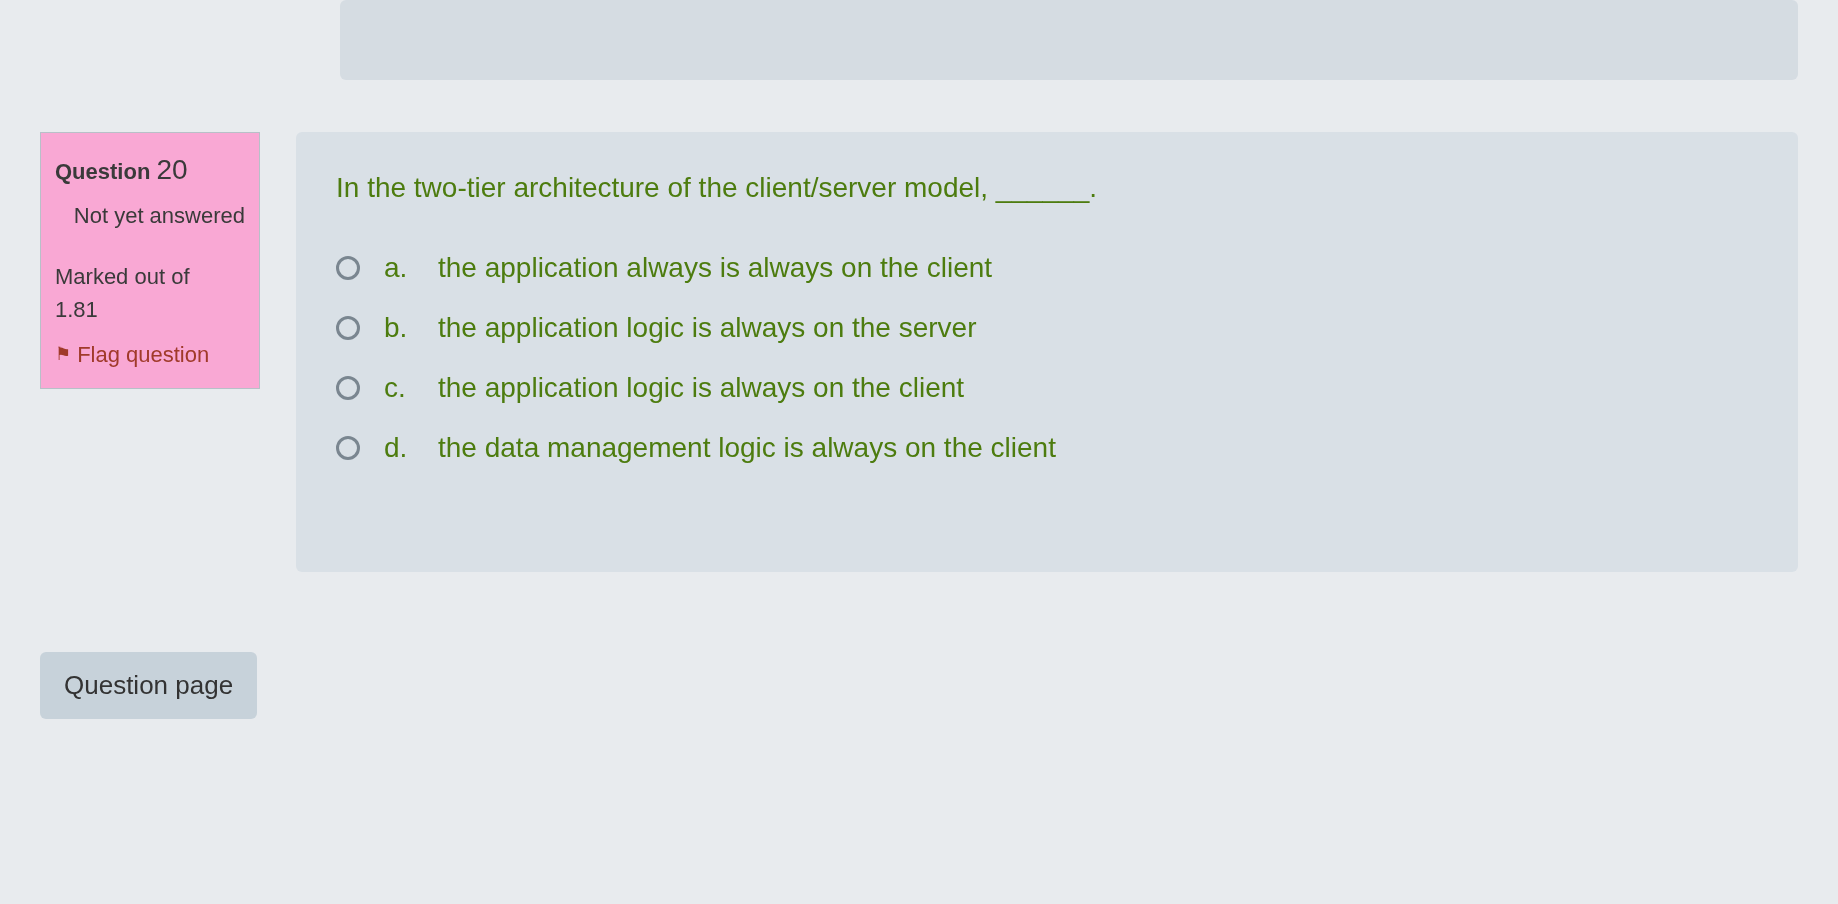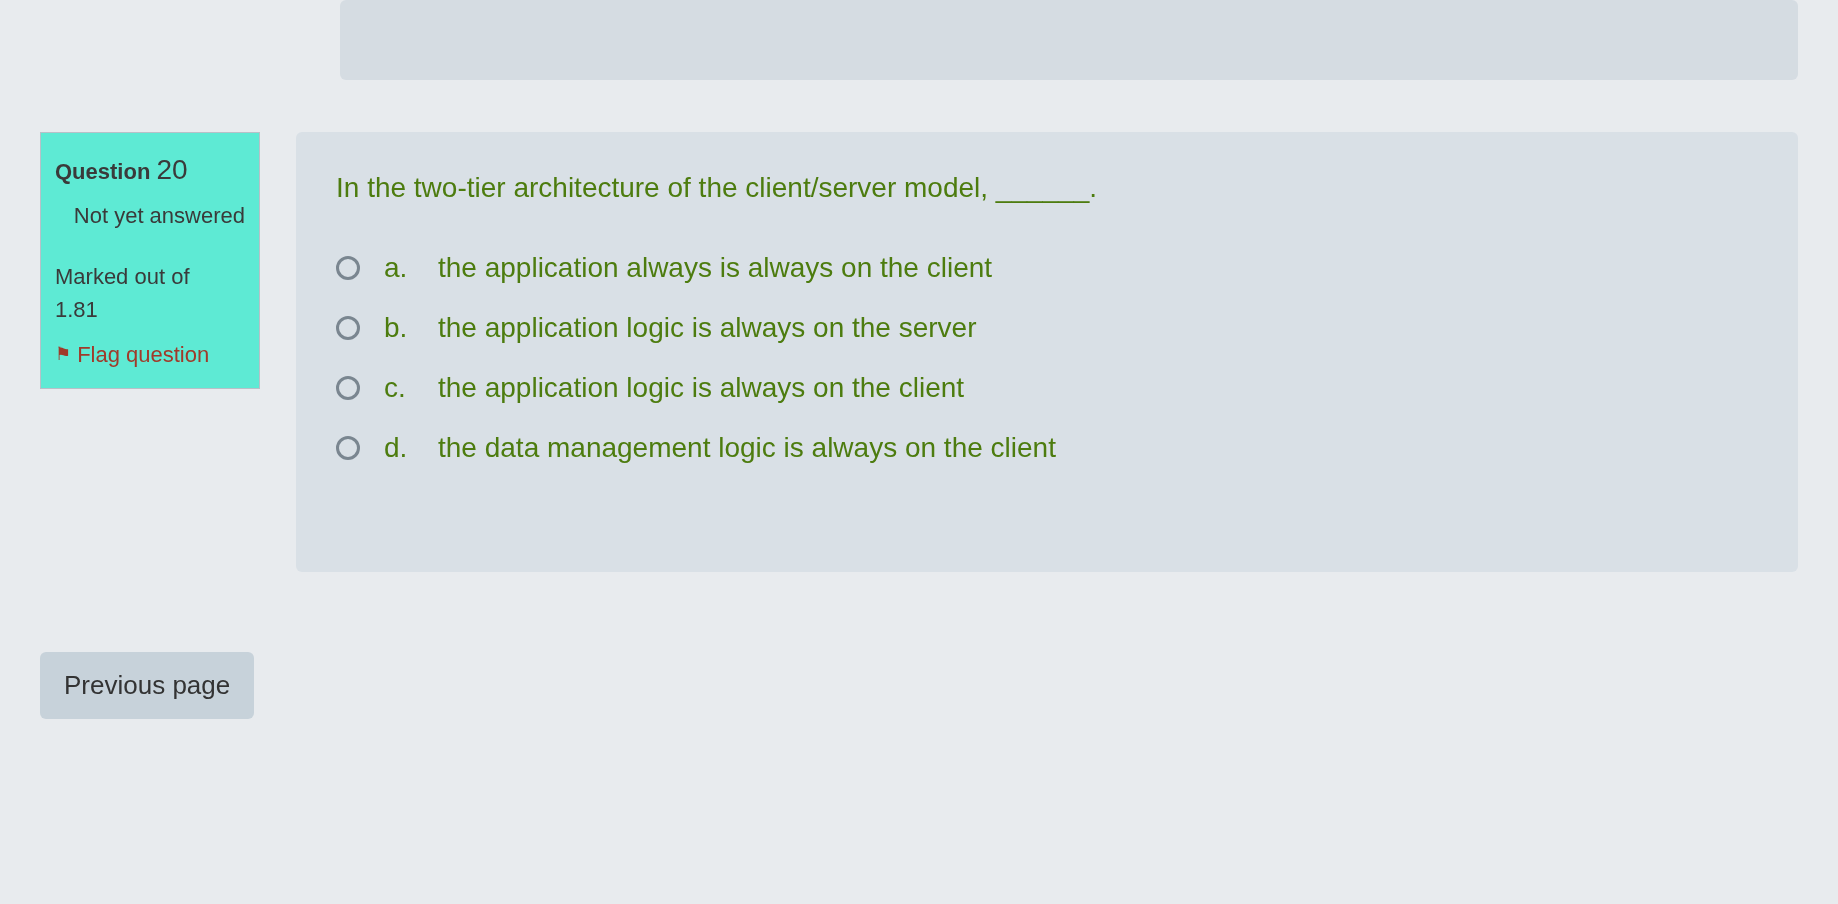--- a/index.html
+++ b/index.html
@@ -23,21 +23,21 @@
   }
   .content-row {
     display: flex;
     gap: 36px;
     margin-top: 52px;
     align-items: flex-start;
   }
   .info-box {
     width: 220px;
     border: 1px solid #b8c0c8;
-    background: #5eead4;
+    background: #f9a8d4;
     padding: 16px 14px 18px 14px;
     font-size: 22px;
     color: #3a3a3a;
     line-height: 1.5;
   }
   .info-box .q-label {
     font-weight: 600;
   }
   .info-box .q-num {
     font-size: 28px;
@@ -152,14 +152,14 @@
         <span class="opt-text">the application logic is always on the client</span>
       </div>
       <div class="option-row">
         <span class="radio"></span>
         <span class="opt-letter">d.</span>
         <span class="opt-text">the data management logic is always on the client</span>
       </div>
     </div>
   </div>
 
-  <button class="prev-btn">Previous page</button>
+  <button class="prev-btn">Question page</button>
 </div>
 
 </body></html>

